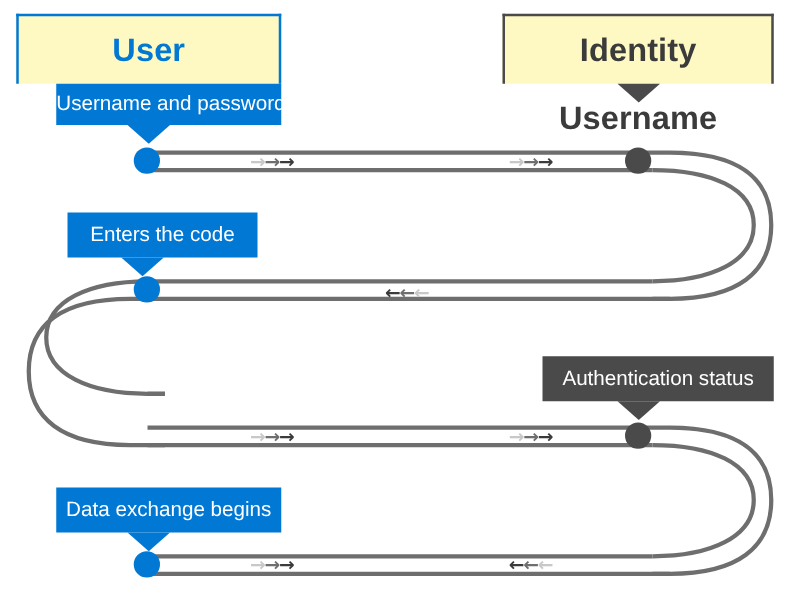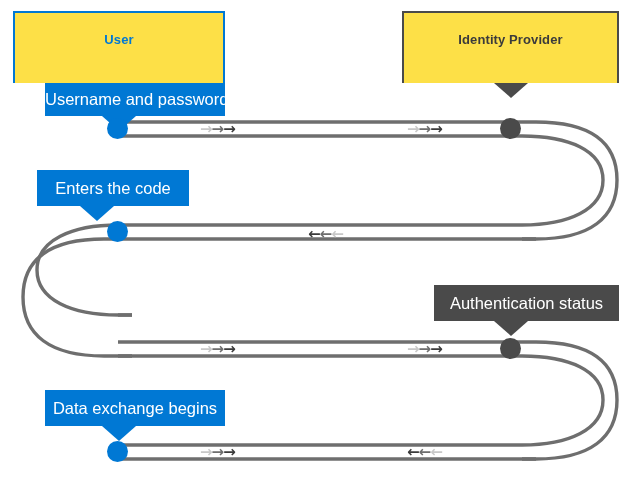--- a/index.html
+++ b/index.html
@@ -26,26 +26,26 @@
     height: 480px;
   }
 
   
   .callout {
     position: absolute;
     box-sizing: border-box;
   }
   .callout .header {
     box-sizing: border-box;
-    height: 72px;
+    height: 56px;
     line-height: 54px;
     text-align: center;
     font-weight: bold;
-    font-size: 13px;
-    background: #fde047;
+    font-size: 26px;
+    background: #fef9c3;
     letter-spacing: 0.1px;
   }
   .callout .body {
     box-sizing: border-box;
     height: 33px;
     line-height: 33px;
     text-align: center;
     color: #ffffff;
     font-size: 16.5px;
     white-space: nowrap;
@@ -152,25 +152,25 @@
     </g>
   </svg>
 
   <div class="callout blue" style="left:13px; top:11px; width:212px;">
     <div class="header">User</div>
     <div class="body">Username and password</div>
     <div class="tail"></div>
   </div>
 
   <div class="callout dark" style="left:402px; top:11px; width:217px;">
-    <div class="header">Identity Provider</div>
-    <div class="tail"></div>
-  </div>
-
-  <div class="callout blue bodyonly" style="left:5px; top:170px; width:184px;">
+    <div class="header">Identity Username</div>
+    <div class="tail"></div>
+  </div>
+
+  <div class="callout blue bodyonly" style="left:22px; top:170px; width:184px;">
     <div class="body">Enters the code</div>
     <div class="tail"></div>
   </div>
 
   <div class="callout blue bodyonly" style="left:13px; top:390px; width:212px;">
     <div class="body">Data exchange begins</div>
     <div class="tail"></div>
   </div>
 
   <div class="callout dark bodyonly" style="left:402px; top:285px; width:217px;">

